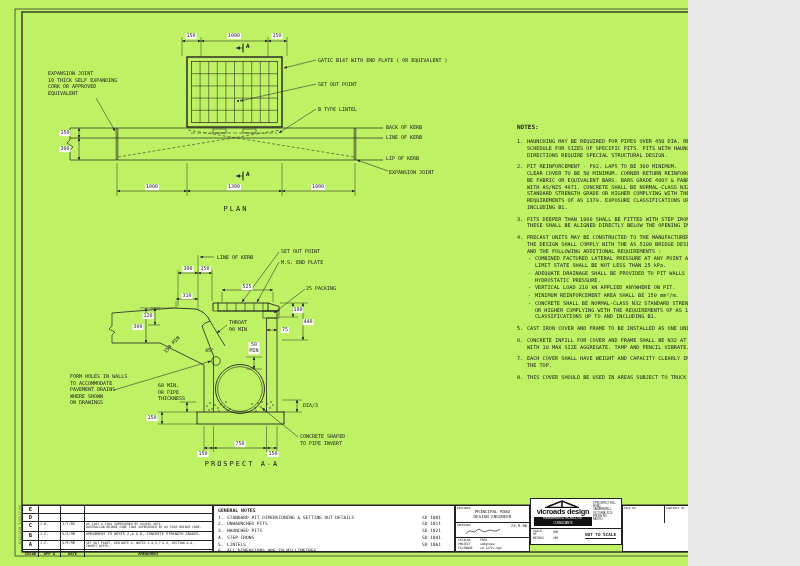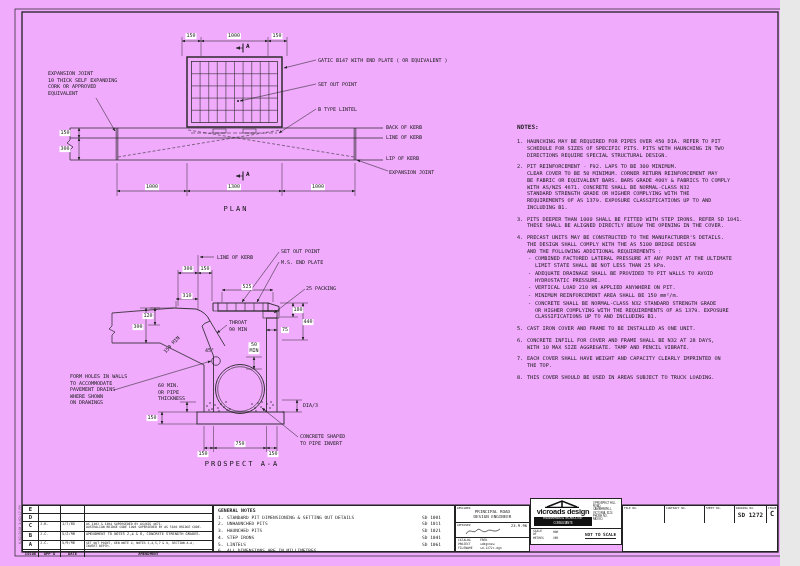--- a/index.html
+++ b/index.html
@@ -1,16 +1,16 @@
 <!DOCTYPE html>
 <html><head>
 <meta charset="utf-8">
 <style>
   html,body{margin:0;padding:0;background:#e8e8e8;}
-  .sheet{position:relative;width:780px;height:566px;background:#f0abfc;overflow:hidden;
+  .sheet{position:relative;width:688px;height:566px;background:#bef264;overflow:hidden;
          font-family:"DejaVu Sans Mono",monospace;color:#1a1a1a;}
   svg.lines{position:absolute;left:0;top:0;}
   .L{position:absolute;font:5px/1.3 "DejaVu Sans Mono",monospace;white-space:pre;color:#1a1a1a;}
   .d{position:absolute;font:5px/1.15 "DejaVu Sans Mono",monospace;white-space:pre;transform:translate(-50%,-50%);
      background:#fff;padding:0 1px;color:#1a1a1a;text-align:center;}
   .t{position:absolute;font:7px/1 "DejaVu Sans Mono",monospace;letter-spacing:2px;transform:translateX(-50%);color:#111;}
   .mk{position:absolute;font:bold 6px/1 "DejaVu Sans Mono",monospace;color:#111;}
   .rot{transform:rotate(-47deg);transform-origin:0 0;}
   
   .notes{position:absolute;left:517px;top:124px;width:268px;}

